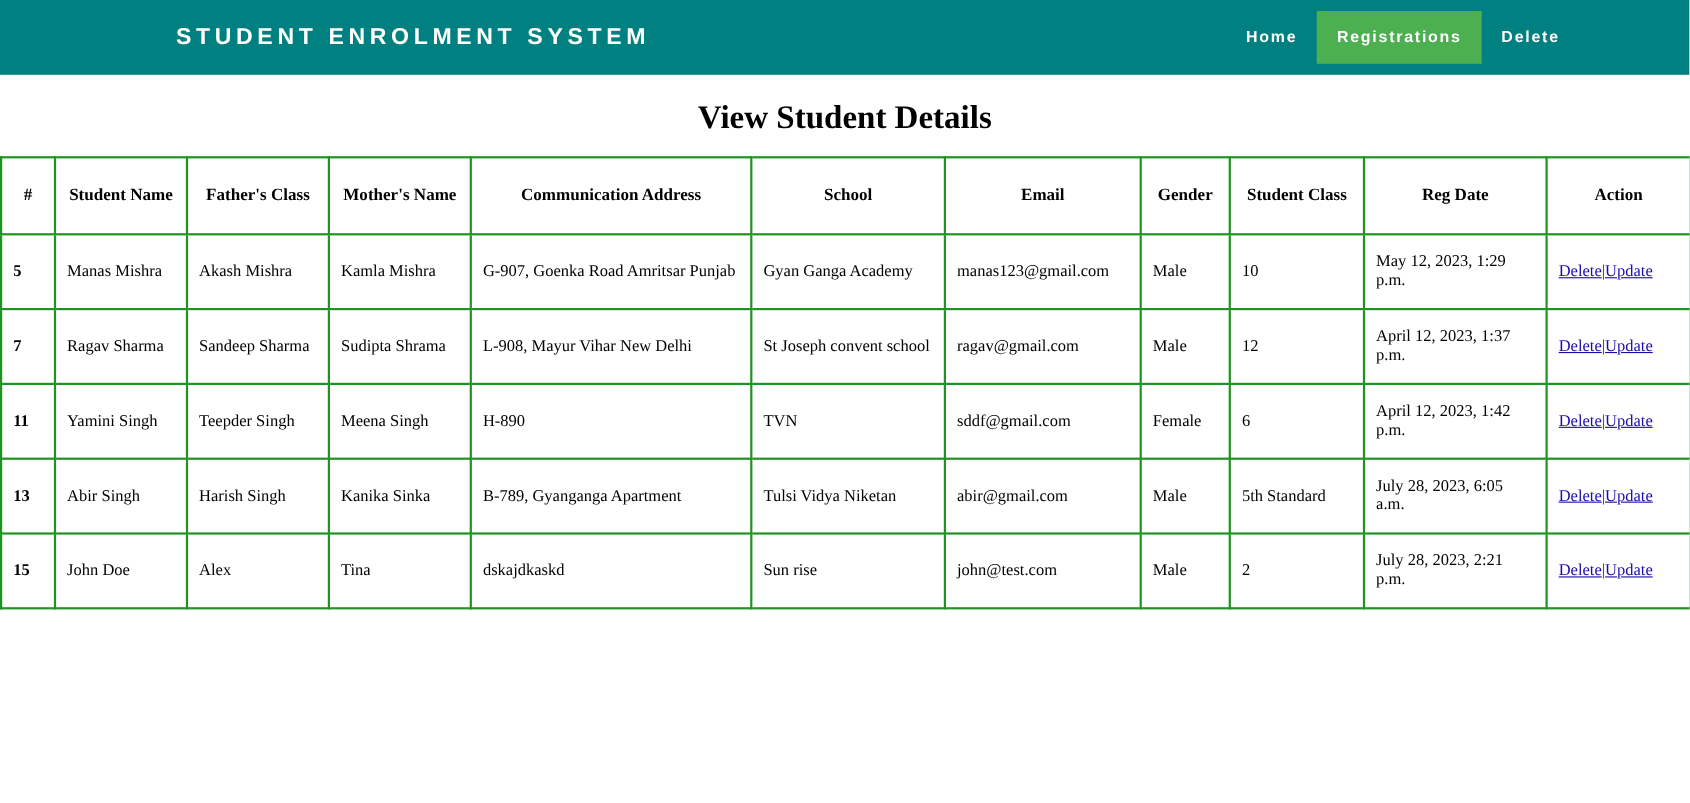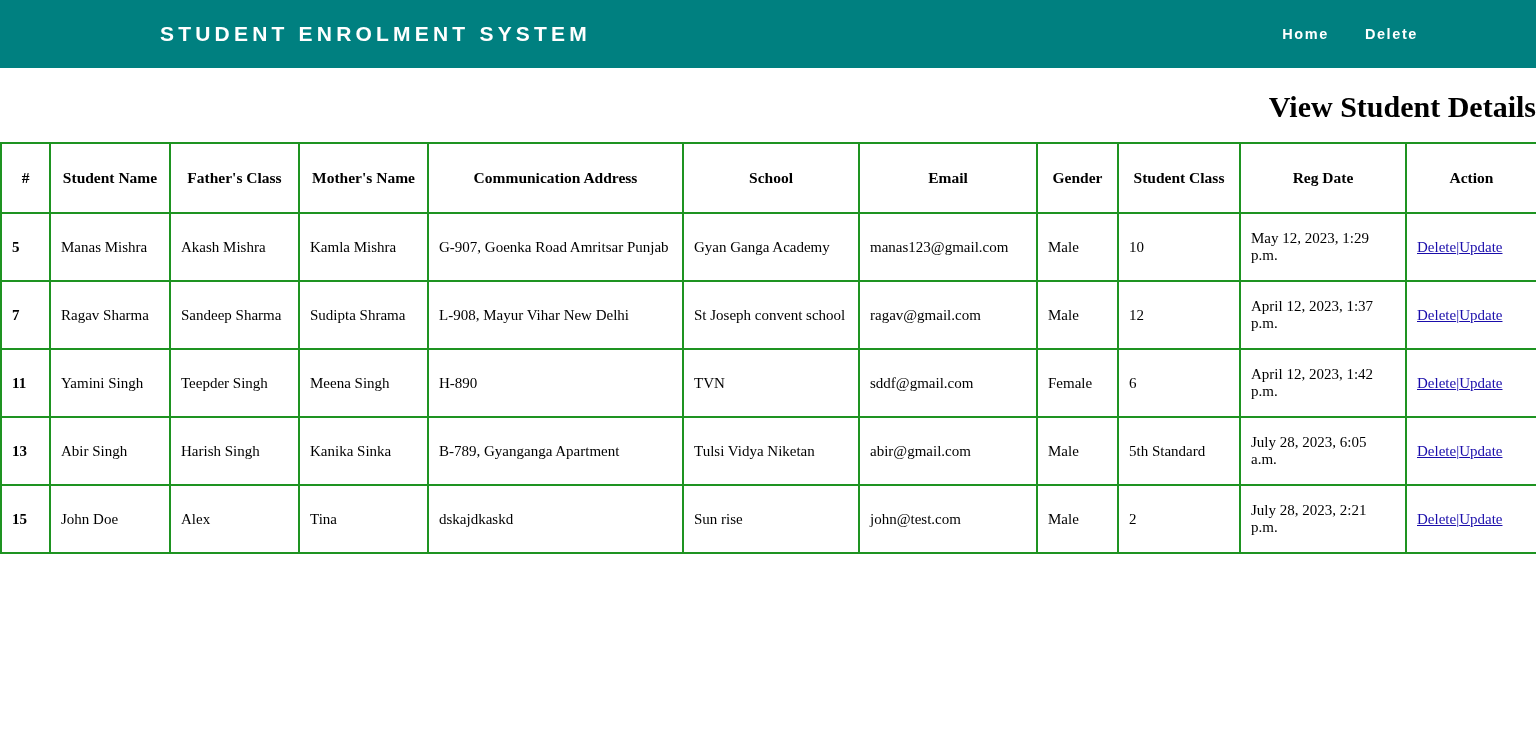--- a/index.html
+++ b/index.html
@@ -48,21 +48,21 @@
     white-space: nowrap;
     display: block;
     cursor: pointer;
   }
   .nav-link.active {
     background: #4caf50;
   }
 
   
   .page-title {
-    text-align: right;
+    text-align: center;
     font-size: 30px;
     font-weight: bold;
     color: #000000;
     margin: 22px 0 18px 0;
     font-family: "Liberation Serif", "DejaVu Serif", serif;
   }
 
   
   table.student-table {
     border-collapse: collapse;
@@ -119,20 +119,21 @@
   col.c-date  { width: 166px; }
   col.c-action{ width: 131px; }
 </style>
 </head>
 <body>
 
 <div class="navbar">
   <div class="brand">STUDENT ENROLMENT SYSTEM</div>
   <nav class="nav-links">
     <a class="nav-link">Home</a>
+    <a class="nav-link active">Registrations</a>
     <a class="nav-link">Delete</a>
   </nav>
 </div>
 
 <h1 class="page-title">View Student Details</h1>
 
 <table class="student-table">
   <colgroup>
     <col class="c-idx">
       <col class="c-sname">

